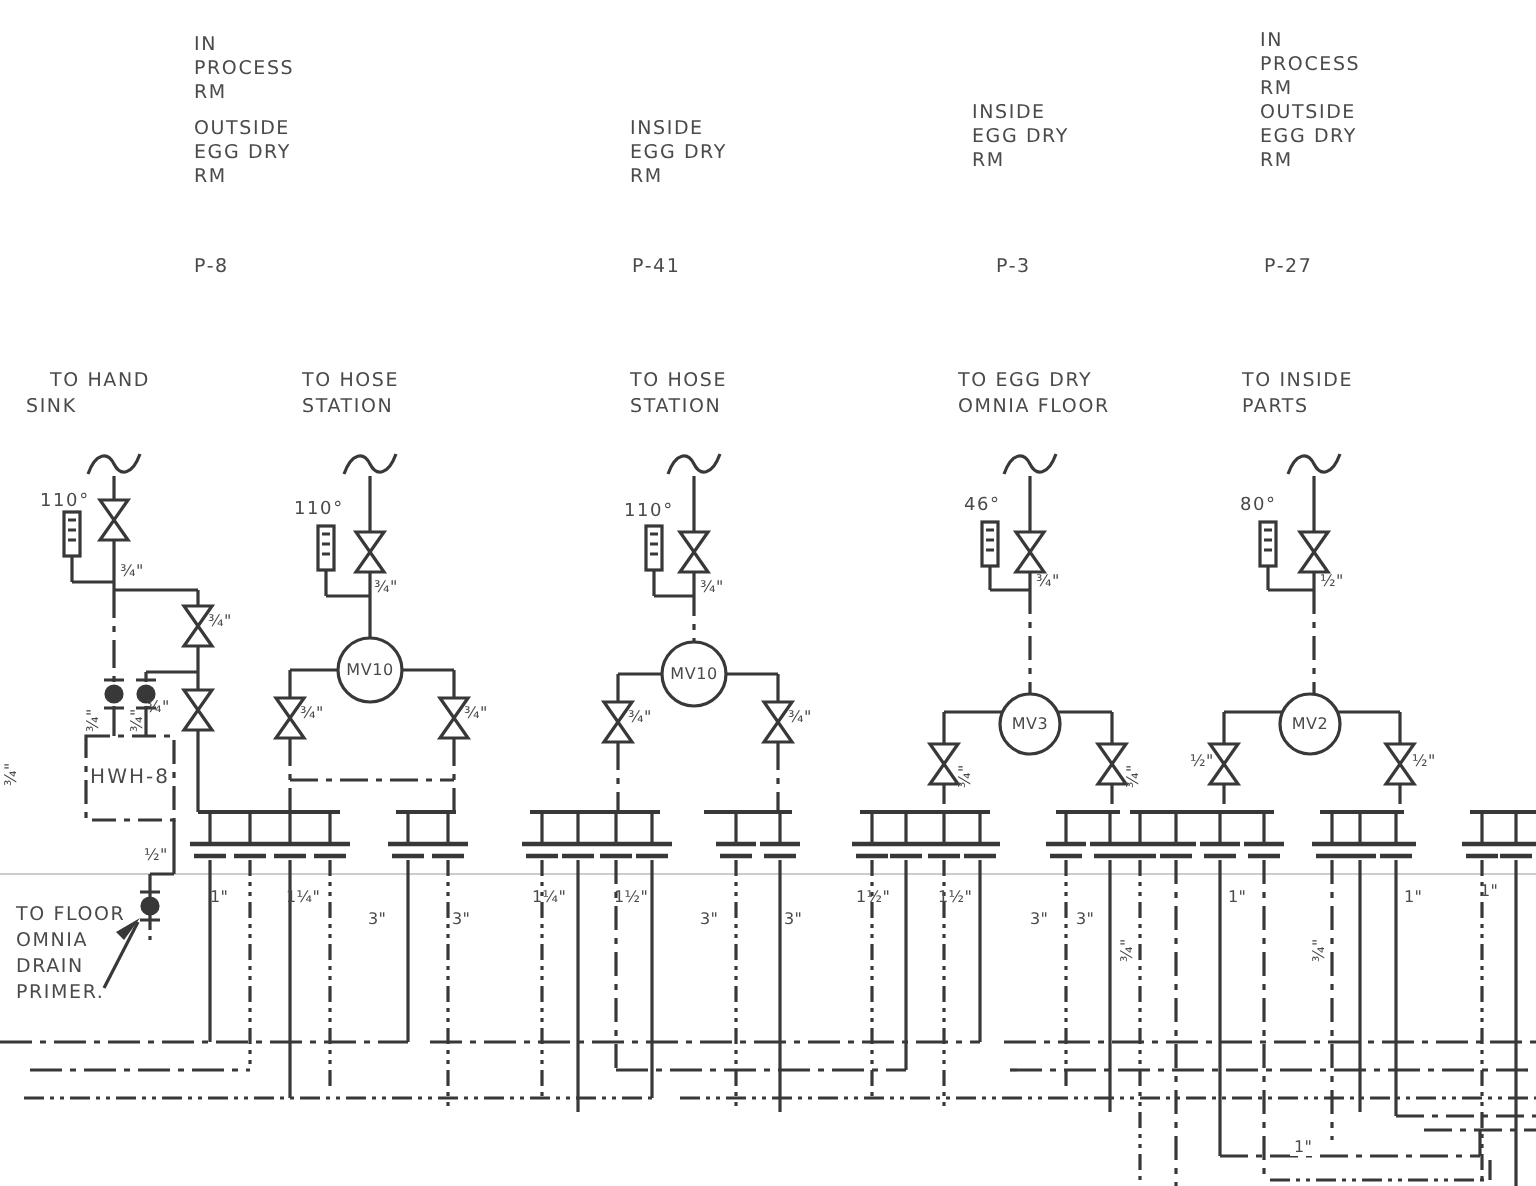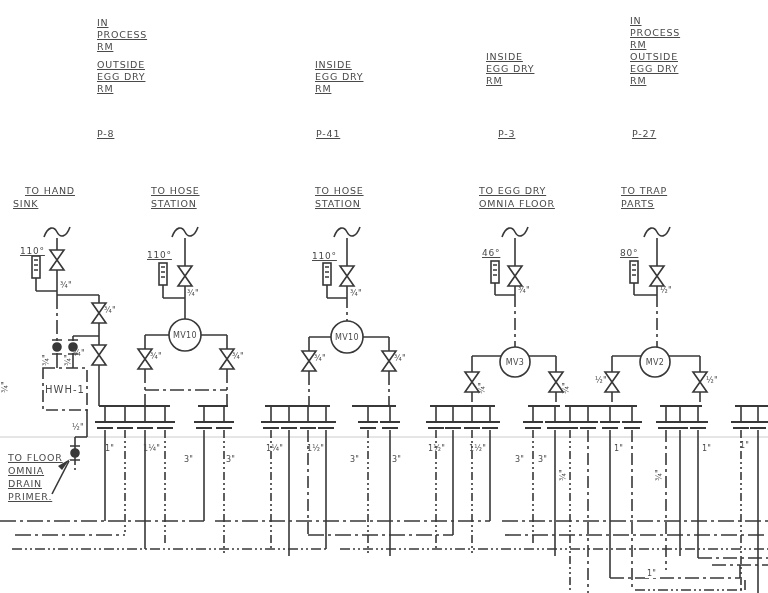--- a/index.html
+++ b/index.html
@@ -1,19 +1,19 @@
 <!DOCTYPE html>
 <html><head>
 <meta charset="utf-8">
 <style>
   html,body{margin:0;padding:0;background:#ffffff;}
   #sheet{position:relative;width:768px;height:593px;background:#ffffff;overflow:hidden;
          font-family:"DejaVu Sans",sans-serif;}
   svg{position:absolute;left:0;top:0;}
-  .lbl{position:absolute;font-size:9.5px;color:#4a4a4a;letter-spacing:0.8px;line-height:12px;white-space:nowrap;text-decoration:underline;}
+  .lbl{position:absolute;font-size:9.5px;color:#4a4a4a;letter-spacing:0.8px;line-height:12px;white-space:nowrap;}
   .sz{position:absolute;font-size:8px;color:#4a4a4a;letter-spacing:0.2px;white-space:nowrap;}
   .sz.bg{background:#fff;padding:0 2px;}
   .rot{transform:rotate(-90deg);transform-origin:left top;}
   .tag{position:absolute;font-size:8px;color:#4a4a4a;transform:translate(-50%,-50%);letter-spacing:0.3px;}
   .eq{position:absolute;font-size:10px;color:#4a4a4a;transform:translate(-50%,-50%);letter-spacing:1px;}
 </style>
 </head>
 <body>
 
 <div id="sheet">
@@ -239,35 +239,35 @@
 <div class="lbl" style="left:632px;top:128px">P-27</div>
 
 <div class="lbl" style="left:25px;top:185px">TO HAND</div>
 <div class="lbl" style="left:13px;top:198px">SINK</div>
 <div class="lbl" style="left:151px;top:185px">TO HOSE</div>
 <div class="lbl" style="left:151px;top:198px">STATION</div>
 <div class="lbl" style="left:315px;top:185px">TO HOSE</div>
 <div class="lbl" style="left:315px;top:198px">STATION</div>
 <div class="lbl" style="left:479px;top:185px">TO EGG DRY</div>
 <div class="lbl" style="left:479px;top:198px">OMNIA FLOOR</div>
-<div class="lbl" style="left:621px;top:185px">TO TRAP</div>
+<div class="lbl" style="left:621px;top:185px">TO INSIDE</div>
 <div class="lbl" style="left:621px;top:198px">PARTS</div>
 
 <div class="lbl" style="left:20px;top:245px;font-size:9px">110°</div>
 <div class="lbl" style="left:147px;top:249px;font-size:9px">110°</div>
 <div class="lbl" style="left:312px;top:250px;font-size:9px">110°</div>
 <div class="lbl" style="left:482px;top:247px;font-size:9px">46°</div>
 <div class="lbl" style="left:620px;top:247px;font-size:9px">80°</div>
 
 <div class="tag" style="left:185px;top:335px">MV10</div>
 <div class="tag" style="left:347px;top:337px">MV10</div>
 <div class="tag" style="left:515px;top:362px">MV3</div>
 <div class="tag" style="left:655px;top:362px">MV2</div>
 
-<div class="eq" style="left:65px;top:389px">HWH-1</div>
+<div class="eq" style="left:65px;top:389px">HWH-8</div>
 
 <div class="lbl" style="left:8px;top:452px">TO FLOOR</div>
 <div class="lbl" style="left:8px;top:465px">OMNIA</div>
 <div class="lbl" style="left:8px;top:478px">DRAIN</div>
 <div class="lbl" style="left:8px;top:491px">PRIMER.</div>
 
 <div class="sz" style="left:60px;top:281px">¾"</div>
 <div class="sz" style="left:104px;top:306px">¾"</div>
 <div class="sz" style="left:73px;top:349px">¾"</div>
 <div class="sz rot" style="left:42px;top:366px">¾"</div>

